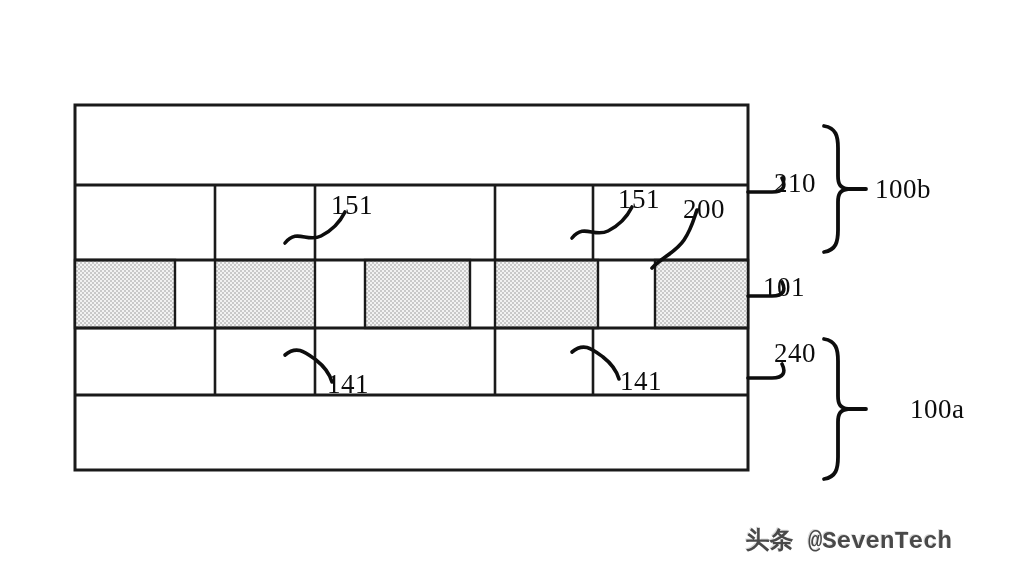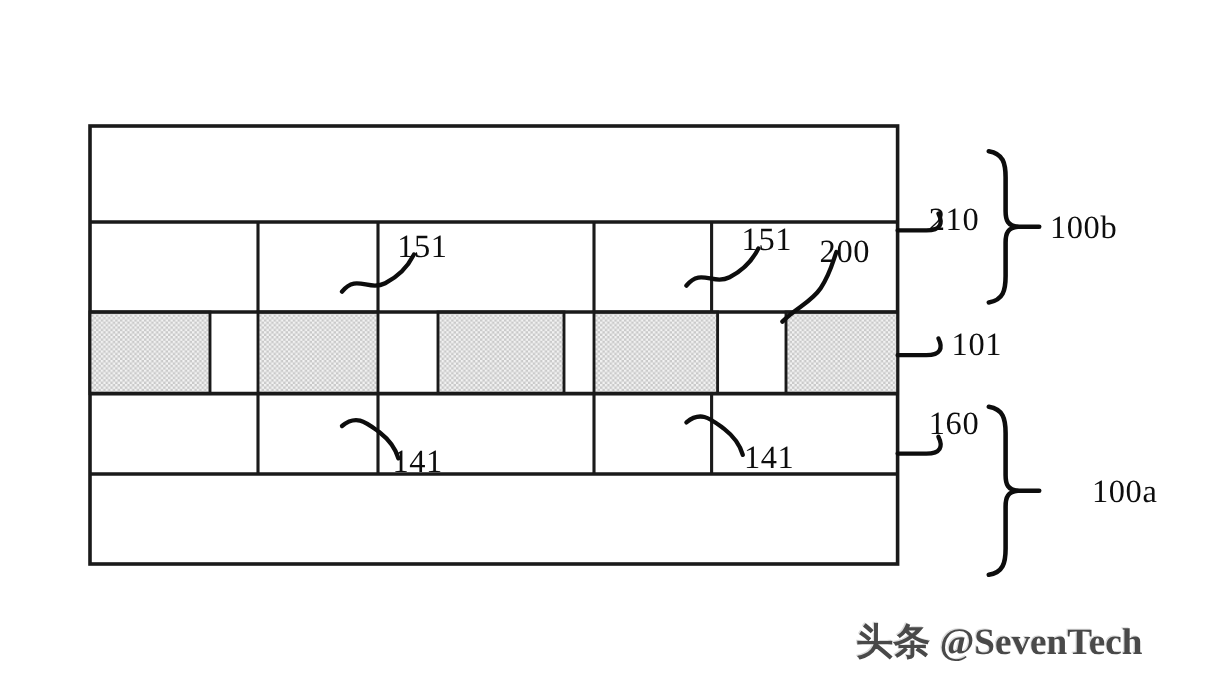--- a/index.html
+++ b/index.html
@@ -15,22 +15,22 @@
     font-family:"Liberation Serif", serif;
     font-size:27px;
     color:#0d0d0d;
     white-space:nowrap;
     letter-spacing:0.5px;
     line-height:1;
   }
   .watermark{
     position:absolute;
     right:16px;bottom:20px;
-    font-family:Liberation Serif, serif;
-    font-size:31px;
+    font-family:Liberation Mono, monospace;
+    font-size:24px;
     font-weight:600;
     color:#3a3a3a;
     white-space:nowrap;
     text-shadow: 1px 1px 0 #ffffff, -1px -1px 0 #d8d8d8;
     opacity:0.92;
     text-align:right;
   }
 </style>
 </head>
 <body>
@@ -124,23 +124,23 @@
   <div class="lbl" style="left:618px;top:186px;">151</div>
 
   <div class="lbl" style="left:683px;top:196px;">200</div>
 
   <div class="lbl" style="left:327px;top:371px;">141</div>
 
   <div class="lbl" style="left:620px;top:368px;">141</div>
 
   <div class="lbl" style="left:774px;top:170px;">210</div>
 
-  <div class="lbl" style="left:793px;top:274px;text-align:right;">101</div>
+  <div class="lbl" style="left:763px;top:274px;text-align:right;">101</div>
 
-  <div class="lbl" style="left:774px;top:340px;">160</div>
+  <div class="lbl" style="left:774px;top:340px;">240</div>
 
   <div class="lbl" style="left:875px;top:176px;text-align:center;">100b</div>
 
   <div class="lbl" style="left:910px;top:396px;">100a</div>
 
   <div class="watermark">头条 @SevenTech</div>
 
 </div>
 
 </body></html>

